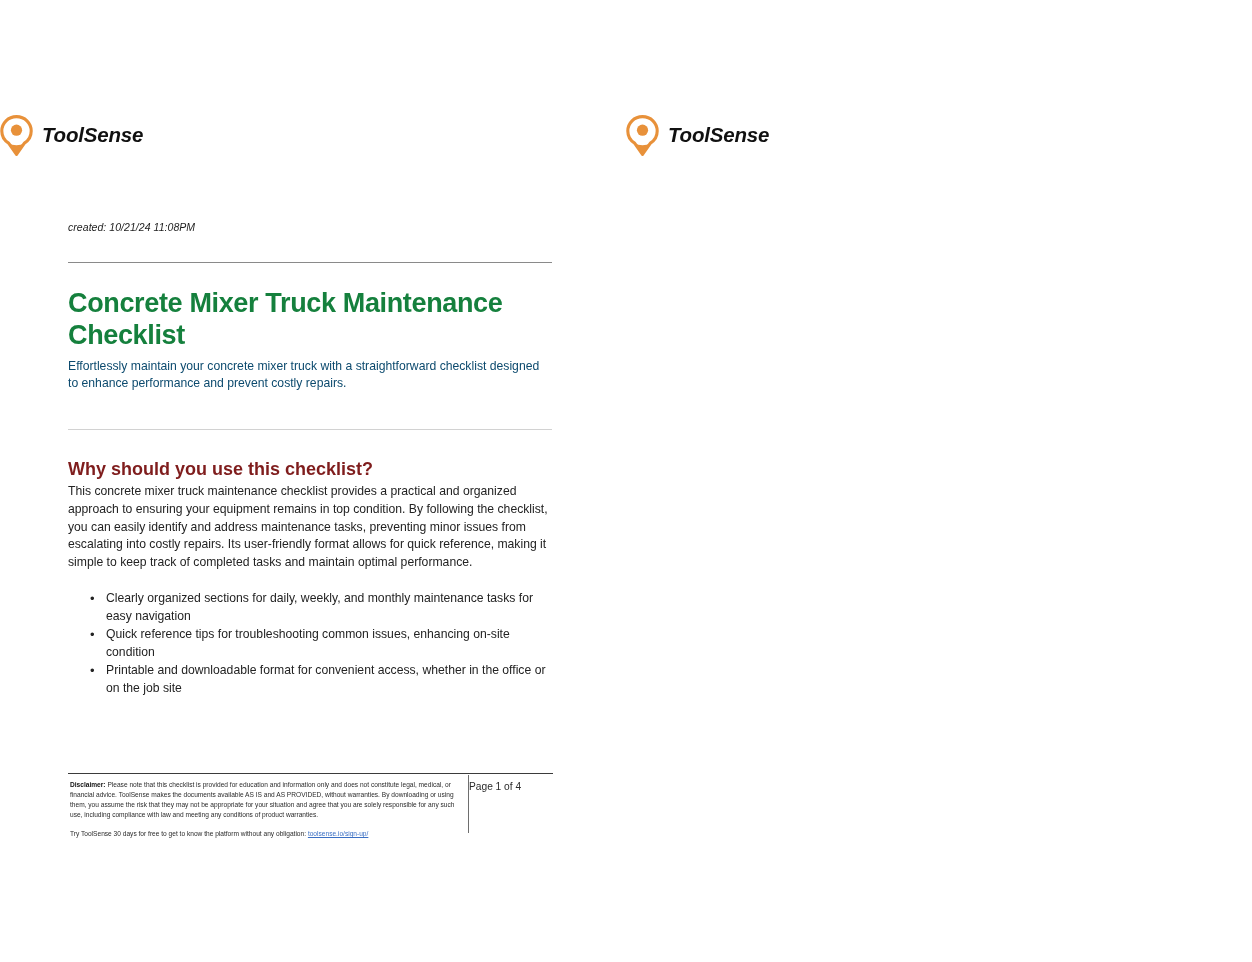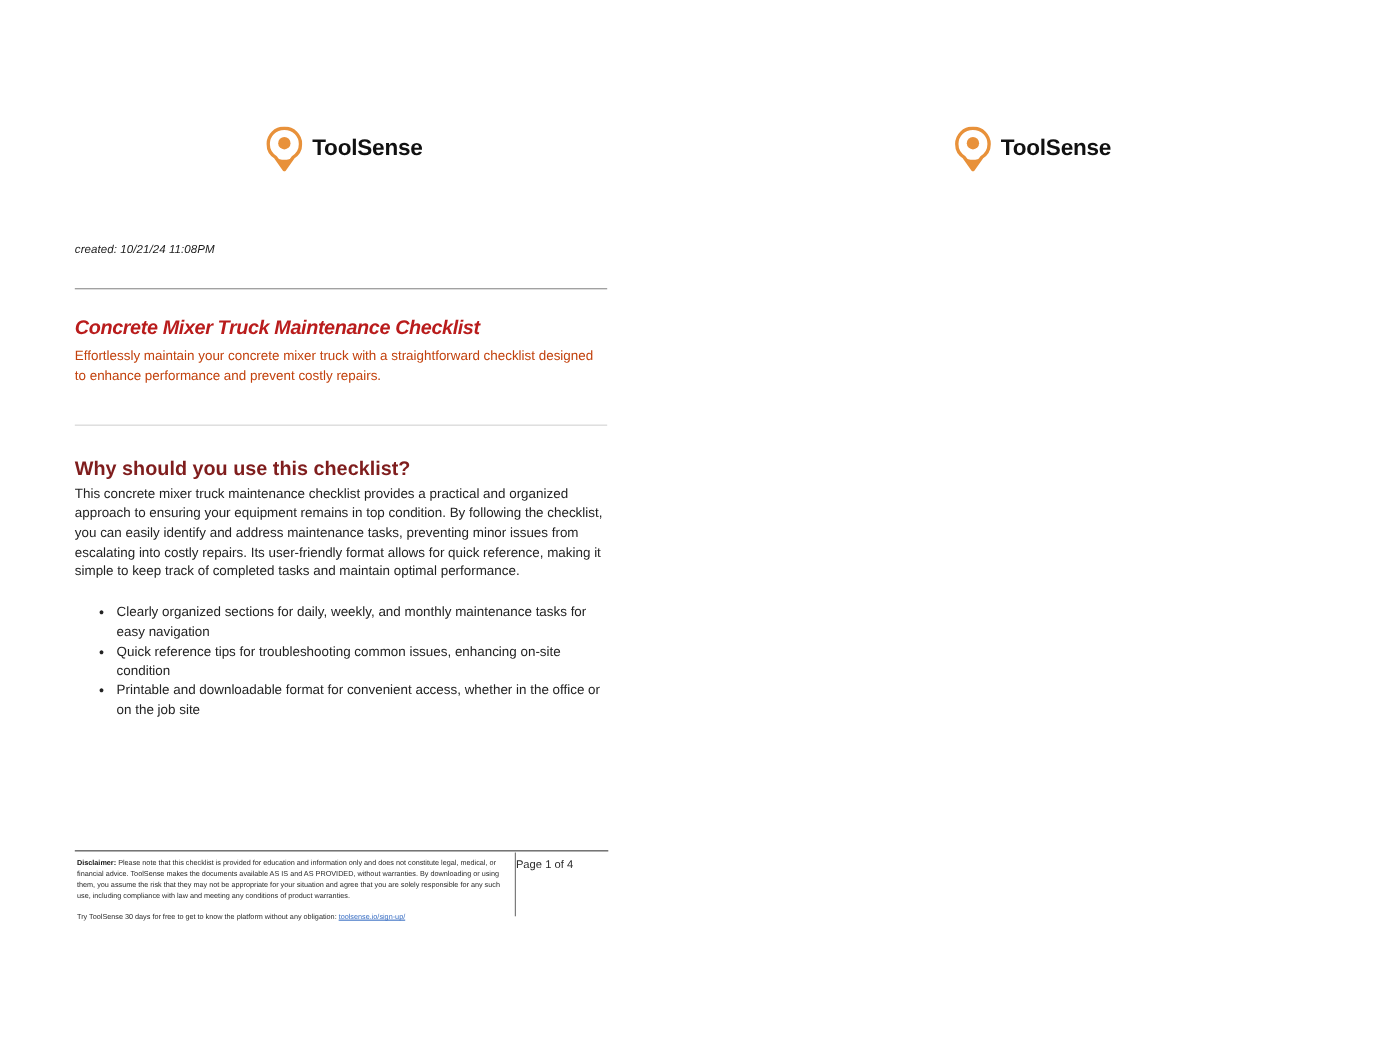--- a/index.html
+++ b/index.html
@@ -30,25 +30,25 @@
     background: #ffffff;
     box-sizing: border-box;
   }
   .page-left  { left: 0; }
   .page-right { left: 626px; }
 
   
   .logo-row {
     display: flex;
     align-items: center;
-    justify-content: center;
     gap: 9px;
     padding-top: 112px;
     height: 46px;
     box-sizing: content-box;
+    font-style: italic;
   }
   .logo-mark { width: 33px; height: 41px; display: block; flex: 0 0 auto; }
   .logo-word {
     font-size: 20.5px;
     font-weight: bold;
     letter-spacing: -0.2px;
     color: #111111;
     line-height: 1;
     white-space: nowrap;
   }
@@ -73,32 +73,31 @@
     margin: 29px 0 0 0;
     height: 0;
   }
   .rule-light {
     border: 0;
     border-top: 1px solid #d2d2d2;
     margin: 0;
     height: 0;
   }
   .doc-title {
-    font-size: 18px;
+    font-size: 27px;
     font-weight: bold;
     letter-spacing: -0.35px;
-    color: #b91c1c;
+    color: #15803d;
     margin: 25px 0 6px 0;
     line-height: 1.18;
-    font-style: italic;
   }
   .doc-subtitle {
     font-size: 12.2px;
     line-height: 1.44;
-    color: #c2410c;
+    color: #0c4a6e;
     margin: 0;
   }
   .subtitle-gap { height: 36px; }
 
   .section-gap { height: 27px; }
   .section-head {
     font-size: 18px;
     font-weight: bold;
     color: #7f1d1d;
     margin: 0 0 1px 0;

